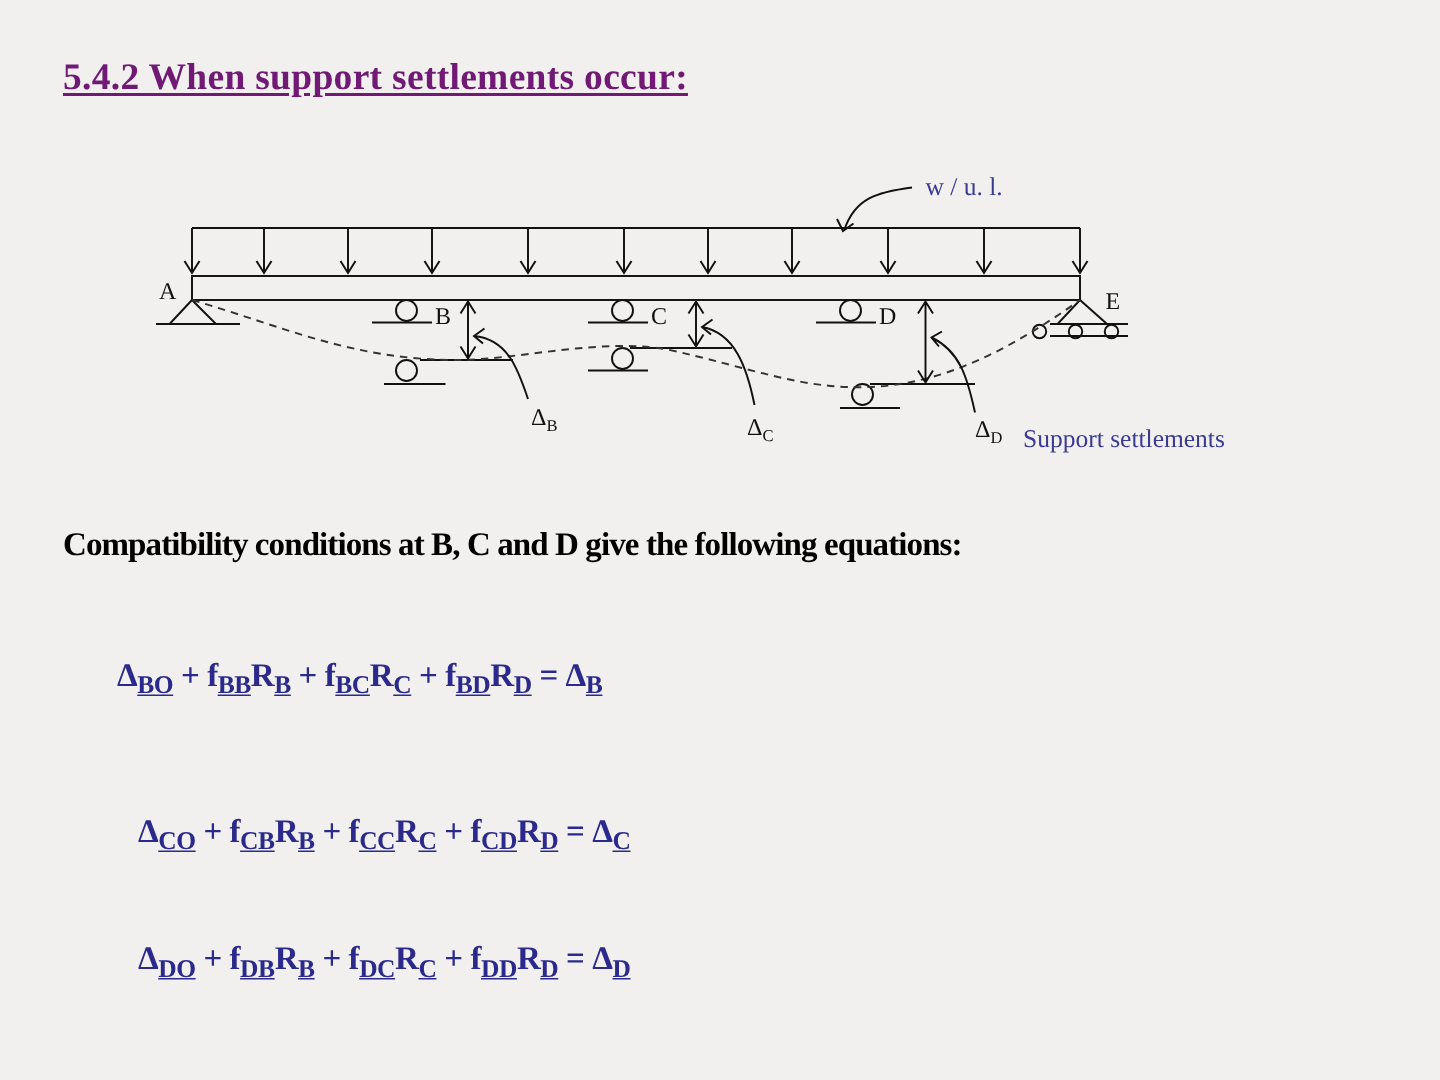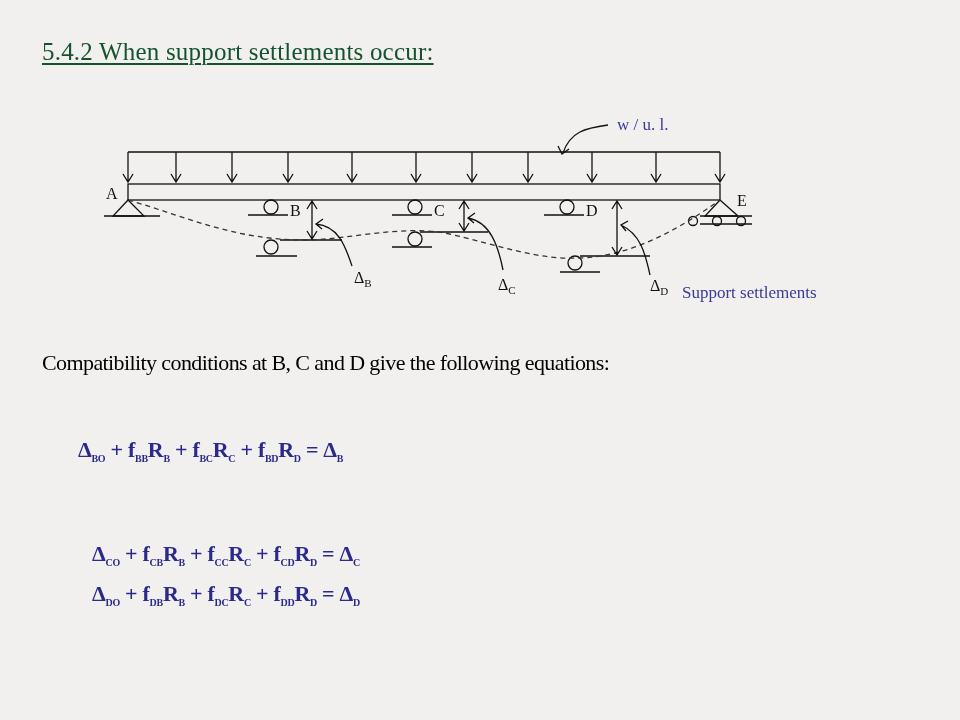--- a/index.html
+++ b/index.html
@@ -4,40 +4,40 @@
   <style>
     html, body { margin: 0; padding: 0; }
     body {
       width: 960px; height: 720px; overflow: hidden;
       background: #f1f0ee;
       position: relative;
       font-family: "Liberation Serif", "DejaVu Serif", serif;
     }
     .title {
       position: absolute; left: 42px; top: 38px;
-      font-size: 25px; font-weight: normal; color: #14532d;
+      font-size: 25px; font-weight: bold; color: #701a75;
       text-decoration: underline; text-decoration-thickness: 2px;
       text-underline-offset: 3px; letter-spacing: 0.2px;
       margin: 0; white-space: nowrap;
     }
     svg.diagram { position: absolute; left: 0; top: 0; }
     .diagram text { font-family: "Liberation Serif", "DejaVu Serif", serif; }
     .intro {
       position: absolute; left: 42px; top: 350px;
-      font-size: 22px; font-weight: normal; color: #000;
+      font-size: 22px; font-weight: bold; color: #000;
       letter-spacing: -0.6px; white-space: nowrap; margin: 0;
     }
     .eq {
       position: absolute; font-size: 22px; font-weight: bold; color: #2b2a8c;
       white-space: nowrap; margin: 0; letter-spacing: -0.3px;
     }
-    .eq sub { font-size: 10px; vertical-align: -5px; line-height: 0; }
+    .eq sub { font-size: 17px; vertical-align: -5px; line-height: 0; text-decoration: underline; }
     .eq1 { left: 78px; top: 437px; }
     .eq2 { left: 92px; top: 541px; }
-    .eq3 { left: 92px; top: 581px; }
+    .eq3 { left: 92px; top: 626px; }
   </style>
 </head>
 <body>
 
 <h1 class="title">5.4.2 When support settlements occur:</h1>
 
 <svg class="diagram" width="960" height="340" viewBox="0 0 960 340" xmlns="http://www.w3.org/2000/svg">
   <defs>
     <marker id="arrowOpen" viewBox="0 0 10 10" refX="9" refY="5" markerWidth="8" markerHeight="8" orient="auto-start-reverse">
       <path d="M1,1 L9,5 L1,9" fill="none" stroke="#111" stroke-width="1.3"></path>

